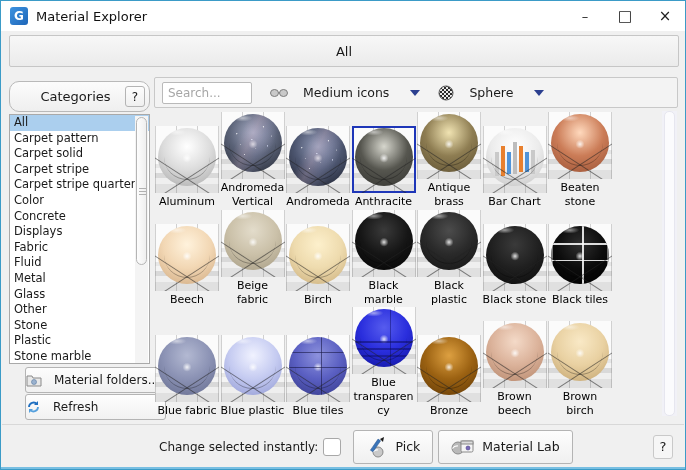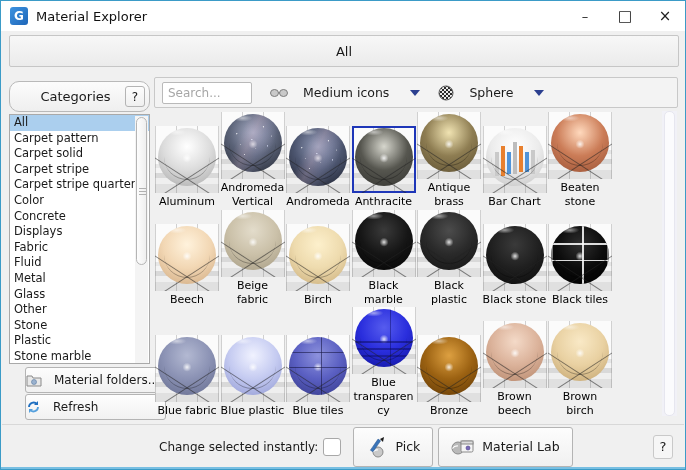--- a/index.html
+++ b/index.html
@@ -127,21 +127,21 @@
   .grid-scroll { position:absolute; left:661px; top:110px; width:15px; height:305px; background:#f1f1f7; }
   .grid-scroll-thumb { position:absolute; left:2px; top:0; width:11px; height:100%;
     background:#fbfbfd; border:1px solid #e6e6ef; border-radius:5px; }
 
   
   .footer-divider { position:absolute; left:1px; right:1px; top:423px; height:1px; background:#d8d8d8; }
   .footer { position:absolute; left:0; right:0; top:424px; height:43px;
     display:flex; align-items:center; padding-left:158px; }
   .footer-label { font-size:12px; }
   .checkbox { width:18px; height:18px; margin-left:5px; border:1px solid #a8a8a8; border-radius:3px; background:#fff; }
-  .foot-btn { height:40px; margin-left:12px; border:1px solid #b4b4b4; border-radius:3px;
+  .foot-btn { height:34px; margin-left:12px; border:1px solid #b4b4b4; border-radius:3px;
     background:linear-gradient(#fdfdfd,#f0f0f0); display:flex; align-items:center; gap:7px;
     font-size:12.5px; padding:12px 12px; }
   .foot-btn.lab { margin-left:5px; }
   .foot-help { margin-left:auto; margin-right:12px; width:20px; height:24px;
     border:1px solid #c9c9c9; border-radius:3px; background:#f6f6f6;
     display:flex; align-items:center; justify-content:center; font-size:13px; }
 
   .icon-svg { display:block; }
 </style>
 </head>

